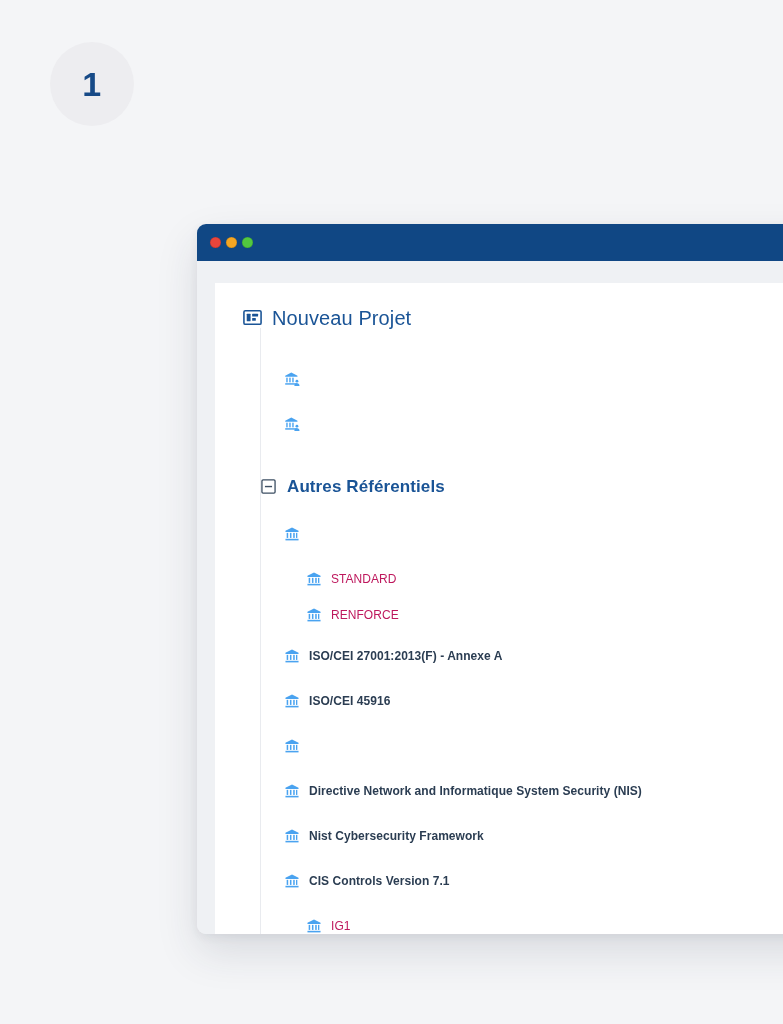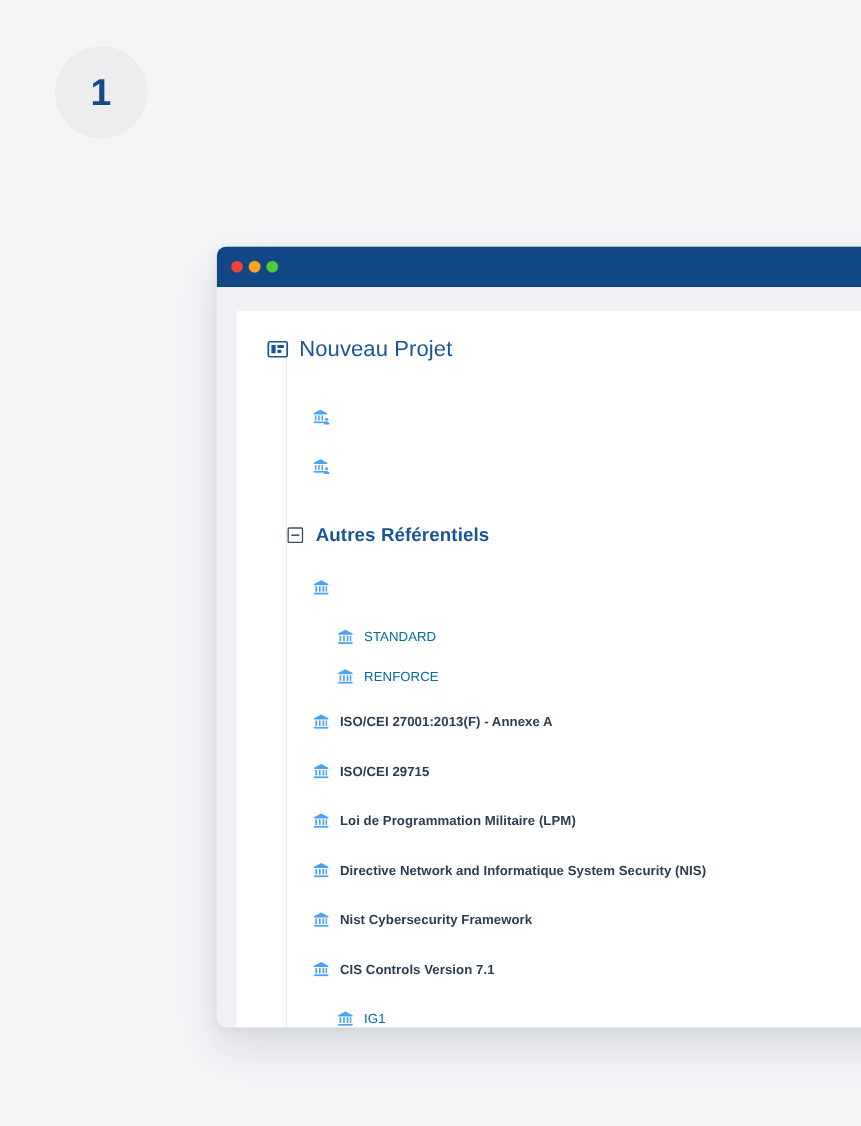--- a/index.html
+++ b/index.html
@@ -133,21 +133,21 @@
     display: block;
   }
 
   .node-label {
     font-size: 12px;
     line-height: 16px;
     letter-spacing: 0.05px;
     white-space: nowrap;
   }
   .label-dark  { color: #2b3d52; font-weight: 700; }
-  .label-muted { color: #0369a1; font-weight: 400; }
+  .label-muted { color: #be185d; font-weight: 400; }
 
   .tree-row {
     height: 36px;
     display: flex;
     align-items: center;
     position: relative;
   }
   .tree-row.tall { height: 45px; }
 
   
@@ -284,33 +284,32 @@
 
         <div class="tree-row tall lvl-1">
           <svg class="bank-icon" viewBox="0 0 24 24" aria-hidden="true">
             <path d="M12 2.2 2.2 7.3v1.8h19.6V7.3L12 2.2z" fill="#4aa3f0"></path>
             <rect x="4.0" y="10.3" width="2.3" height="7.6" fill="#4aa3f0"></rect>
             <rect x="8.9" y="10.3" width="2.3" height="7.6" fill="#4aa3f0"></rect>
             <rect x="13.8" y="10.3" width="2.3" height="7.6" fill="#4aa3f0"></rect>
             <rect x="18.0" y="10.3" width="2.0" height="7.6" fill="#4aa3f0"></rect>
             <rect x="2.2" y="19.2" width="19.6" height="2.4" fill="#4aa3f0"></rect>
           </svg>
-          <span class="node-label label-dark">ISO/CEI 29715</span>
-        </div>
-
-        <div class="tree-row tall lvl-1">
-          <svg class="bank-icon" viewBox="0 0 24 24" aria-hidden="true">
-            <path d="M12 2.2 2.2 7.3v1.8h19.6V7.3L12 2.2z" fill="#4aa3f0"></path>
-            <rect x="4.0" y="10.3" width="2.3" height="7.6" fill="#4aa3f0"></rect>
-            <rect x="8.9" y="10.3" width="2.3" height="7.6" fill="#4aa3f0"></rect>
-            <rect x="13.8" y="10.3" width="2.3" height="7.6" fill="#4aa3f0"></rect>
-            <rect x="18.0" y="10.3" width="2.0" height="7.6" fill="#4aa3f0"></rect>
-            <rect x="2.2" y="19.2" width="19.6" height="2.4" fill="#4aa3f0"></rect>
-          </svg>
-          <span class="node-label label-dark">Loi de Programmation Militaire (LPM)</span>
+          <span class="node-label label-dark">ISO/CEI 45916</span>
+        </div>
+
+        <div class="tree-row tall lvl-1">
+          <svg class="bank-icon" viewBox="0 0 24 24" aria-hidden="true">
+            <path d="M12 2.2 2.2 7.3v1.8h19.6V7.3L12 2.2z" fill="#4aa3f0"></path>
+            <rect x="4.0" y="10.3" width="2.3" height="7.6" fill="#4aa3f0"></rect>
+            <rect x="8.9" y="10.3" width="2.3" height="7.6" fill="#4aa3f0"></rect>
+            <rect x="13.8" y="10.3" width="2.3" height="7.6" fill="#4aa3f0"></rect>
+            <rect x="18.0" y="10.3" width="2.0" height="7.6" fill="#4aa3f0"></rect>
+            <rect x="2.2" y="19.2" width="19.6" height="2.4" fill="#4aa3f0"></rect>
+          </svg>
         </div>
 
         <div class="tree-row tall lvl-1">
           <svg class="bank-icon" viewBox="0 0 24 24" aria-hidden="true">
             <path d="M12 2.2 2.2 7.3v1.8h19.6V7.3L12 2.2z" fill="#4aa3f0"></path>
             <rect x="4.0" y="10.3" width="2.3" height="7.6" fill="#4aa3f0"></rect>
             <rect x="8.9" y="10.3" width="2.3" height="7.6" fill="#4aa3f0"></rect>
             <rect x="13.8" y="10.3" width="2.3" height="7.6" fill="#4aa3f0"></rect>
             <rect x="18.0" y="10.3" width="2.0" height="7.6" fill="#4aa3f0"></rect>
             <rect x="2.2" y="19.2" width="19.6" height="2.4" fill="#4aa3f0"></rect>

